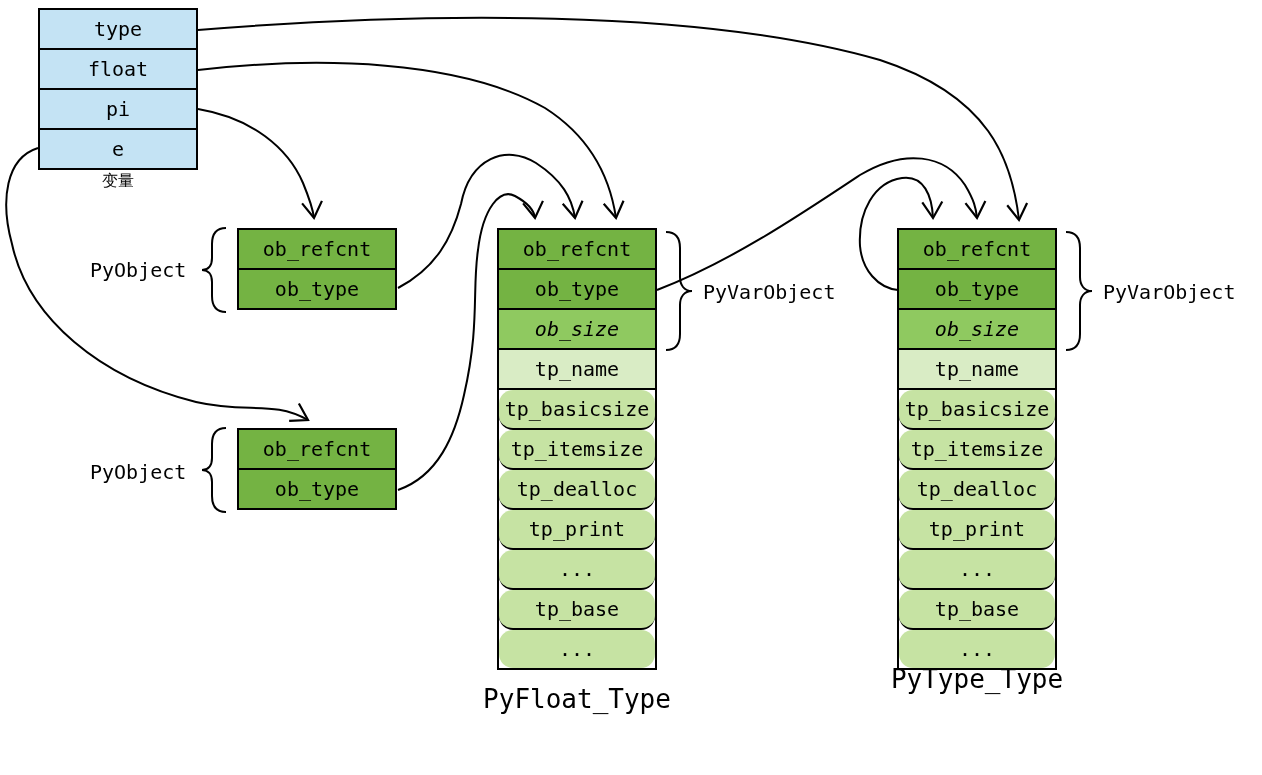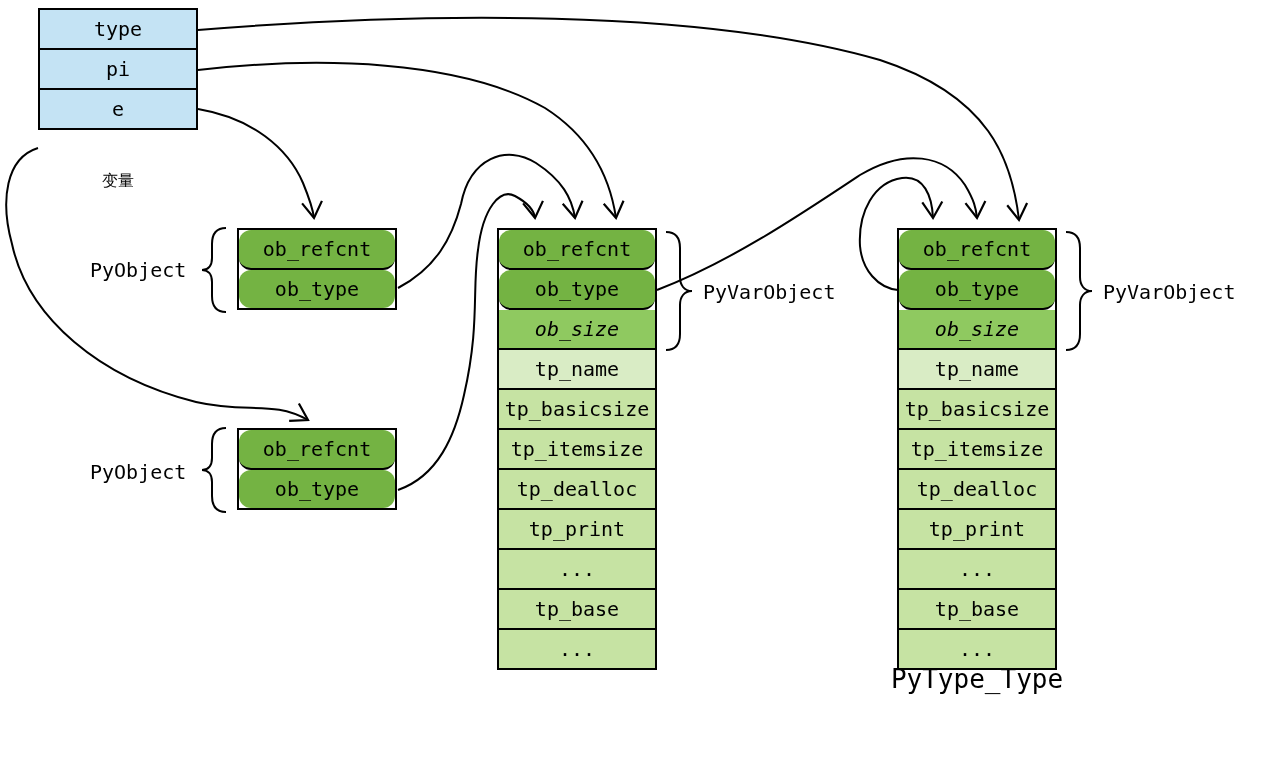--- a/index.html
+++ b/index.html
@@ -3,37 +3,38 @@
 <meta charset="utf-8">
 <style>
   html,body{margin:0;padding:0;background:#fff;}
   #stage{position:relative;width:1262px;height:775px;background:#fff;overflow:hidden;
          font-family:"DejaVu Sans Mono","Liberation Mono",monospace;color:#000;}
   .tbl{position:absolute;border:2px solid #000;box-sizing:border-box;width:160px;background:#fff;}
   .cell{height:38px;border-bottom:2px solid #000;display:flex;align-items:center;justify-content:center;
         font-size:20px;line-height:1;white-space:nowrap;overflow:hidden;}
   .cell:last-child{border-bottom:none;}
   .c-blue {background:var(--blue);}
-  .c-dark {background:var(--gdark);border-radius:12px;}
+  .c-dark {background:var(--gdark);}
   .c-mid  {background:var(--gmid);font-style:italic;}
   .c-pale {background:var(--gpale);}
-  .c-light{background:var(--glight);}
+  .c-light{background:var(--glight);border-radius:14px;}
   .lbl{position:absolute;font-size:20px;white-space:nowrap;}
   .caption-cn{position:absolute;font-size:16px;text-align:center;
               font-family:"DejaVu Sans","Liberation Sans",sans-serif;}
   .tbl-name{position:absolute;font-size:26px;text-align:center;white-space:nowrap;}
   svg.overlay{position:absolute;left:0;top:0;pointer-events:none;z-index:6;}
 </style>
 </head>
 <body>
 
 <div id="stage" style="--blue: #C4E3F4; --gdark: #74B343; --gmid: #8FC960; --glight: #C6E3A3; --gpale: #D9ECC5;">
 
   <div class="tbl" style="left:38px;top:8px;">
     <div class="cell c-blue">type</div>
+    <div class="cell c-blue">float</div>
     <div class="cell c-blue">pi</div>
     <div class="cell c-blue">e</div>
   </div>
   <div class="caption-cn" style="left:38px;top:171px;width:160px;">变量</div>
 
   <div class="lbl" style="left:90px;top:258px;">PyObject</div>
   <div class="tbl" style="left:237px;top:228px;">
     <div class="cell c-dark">ob_refcnt</div>
     <div class="cell c-dark">ob_type</div>
   </div>
@@ -51,20 +52,21 @@
     <div class="cell c-pale">tp_name</div>
     <div class="cell c-light">tp_basicsize</div>
     <div class="cell c-light">tp_itemsize</div>
     <div class="cell c-light">tp_dealloc</div>
     <div class="cell c-light">tp_print</div>
     <div class="cell c-light">...</div>
     <div class="cell c-light">tp_base</div>
     <div class="cell c-light">...</div>
   </div>
   <div class="lbl" style="left:703px;top:280px;">PyVarObject</div>
+  <div class="tbl-name" style="left:437px;top:684px;width:280px;">PyFloat_Type</div>
 
   <div class="tbl" style="left:897px;top:228px;">
     <div class="cell c-dark">ob_refcnt</div>
     <div class="cell c-dark">ob_type</div>
     <div class="cell c-mid">ob_size</div>
     <div class="cell c-pale">tp_name</div>
     <div class="cell c-light">tp_basicsize</div>
     <div class="cell c-light">tp_itemsize</div>
     <div class="cell c-light">tp_dealloc</div>
     <div class="cell c-light">tp_print</div>

